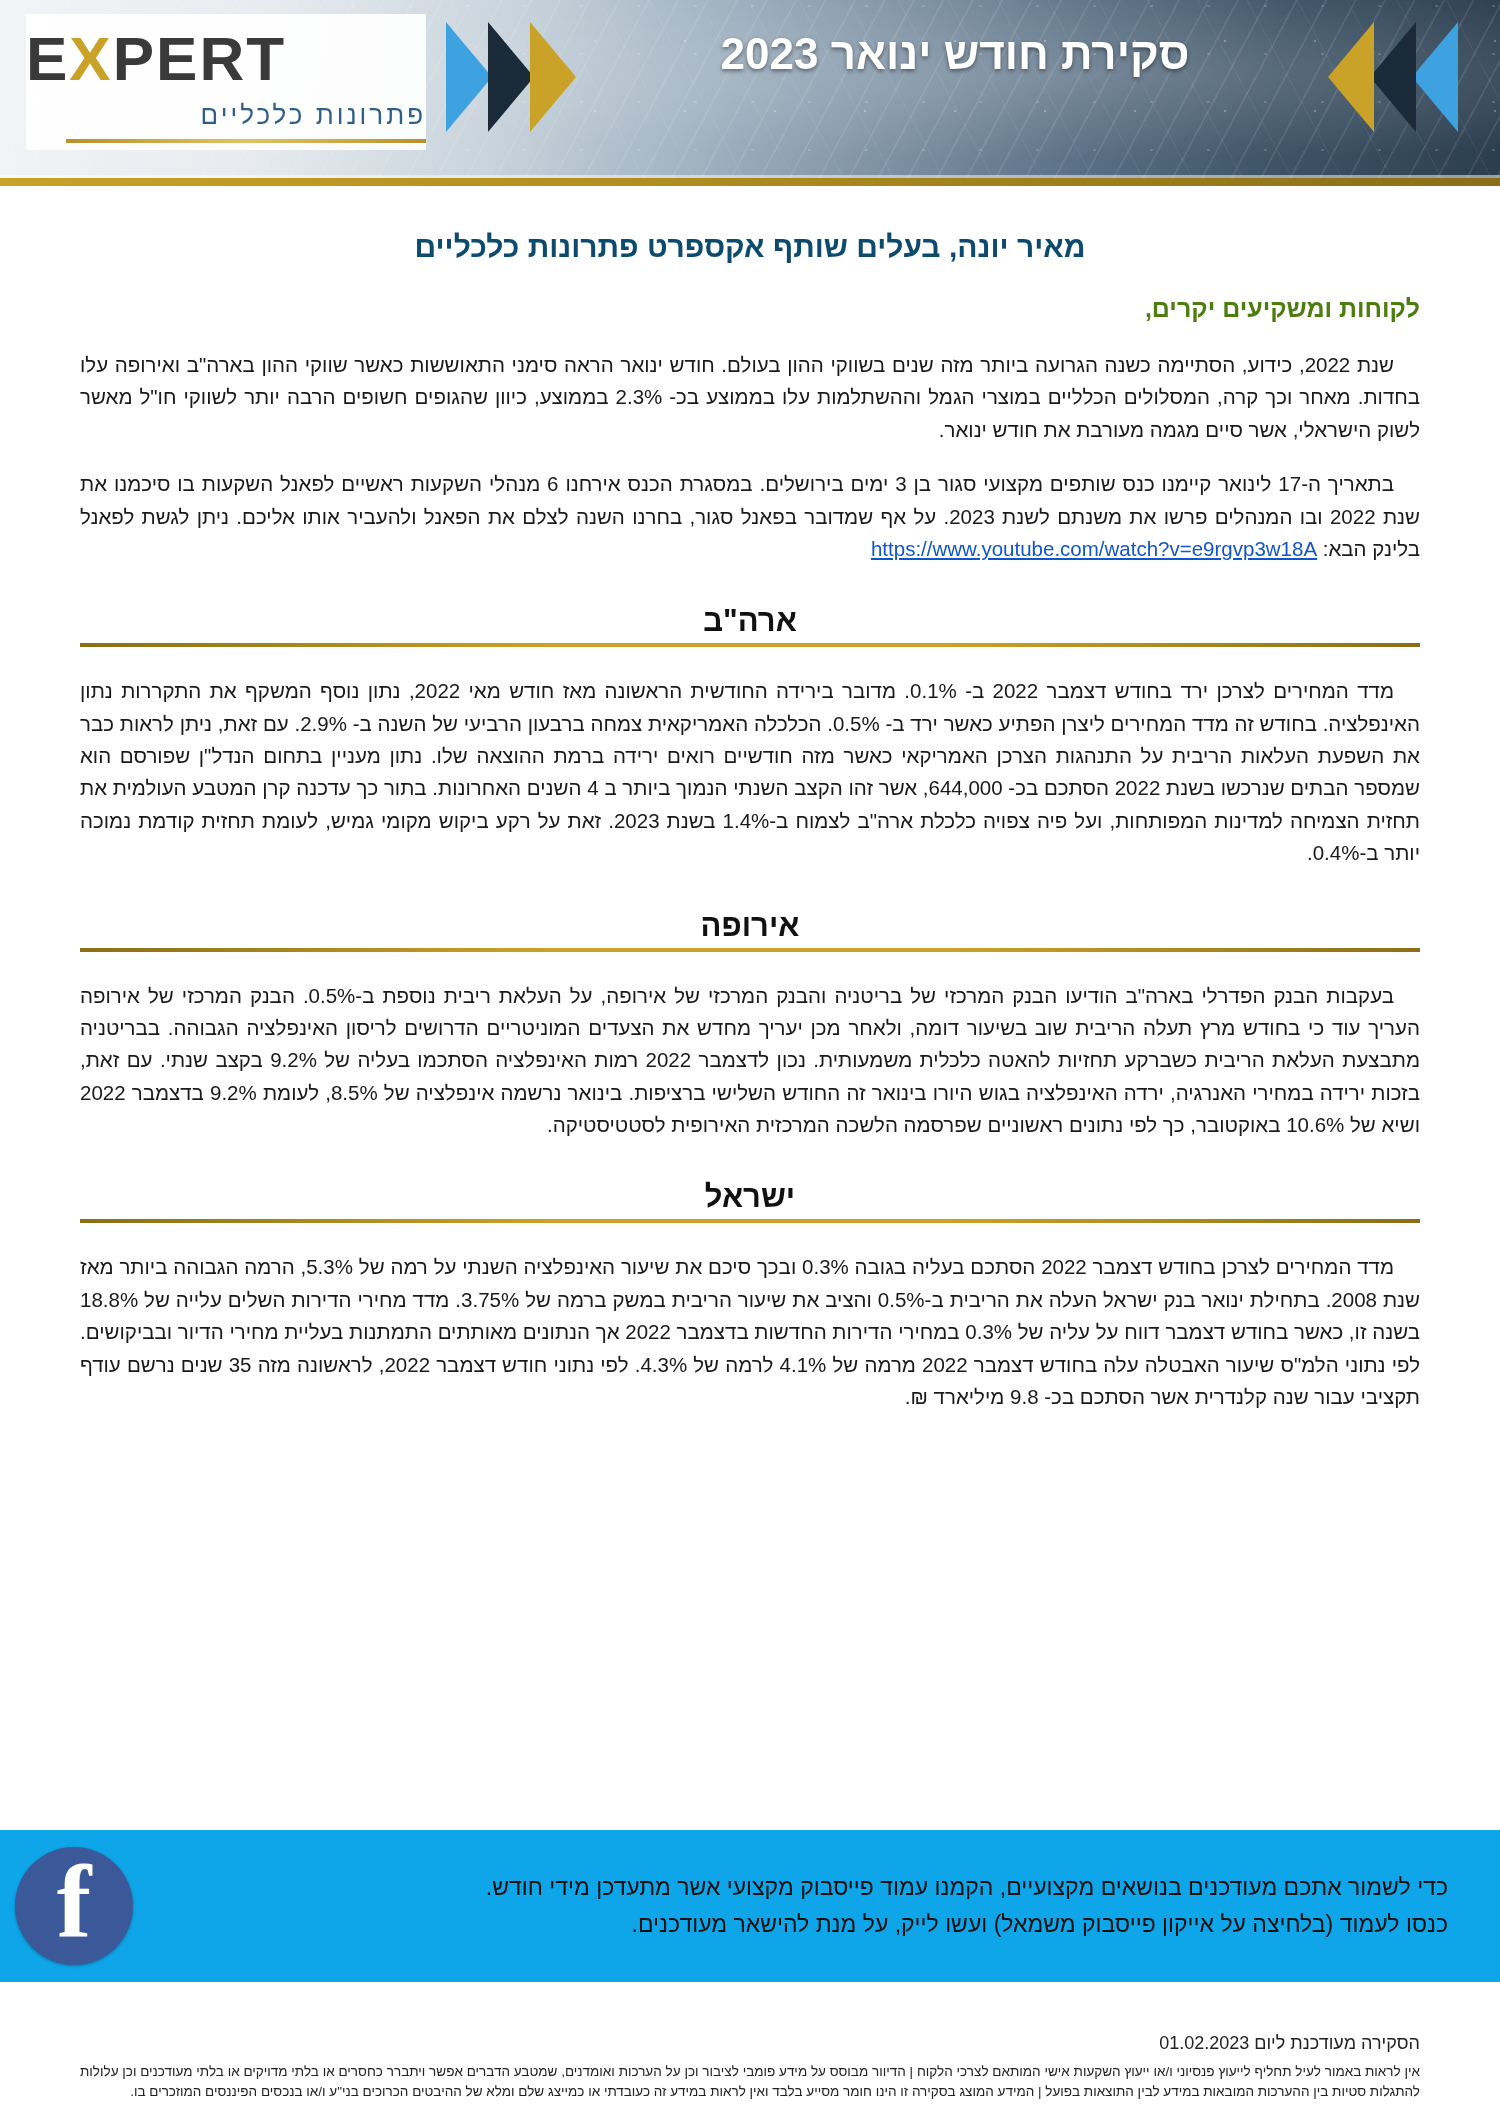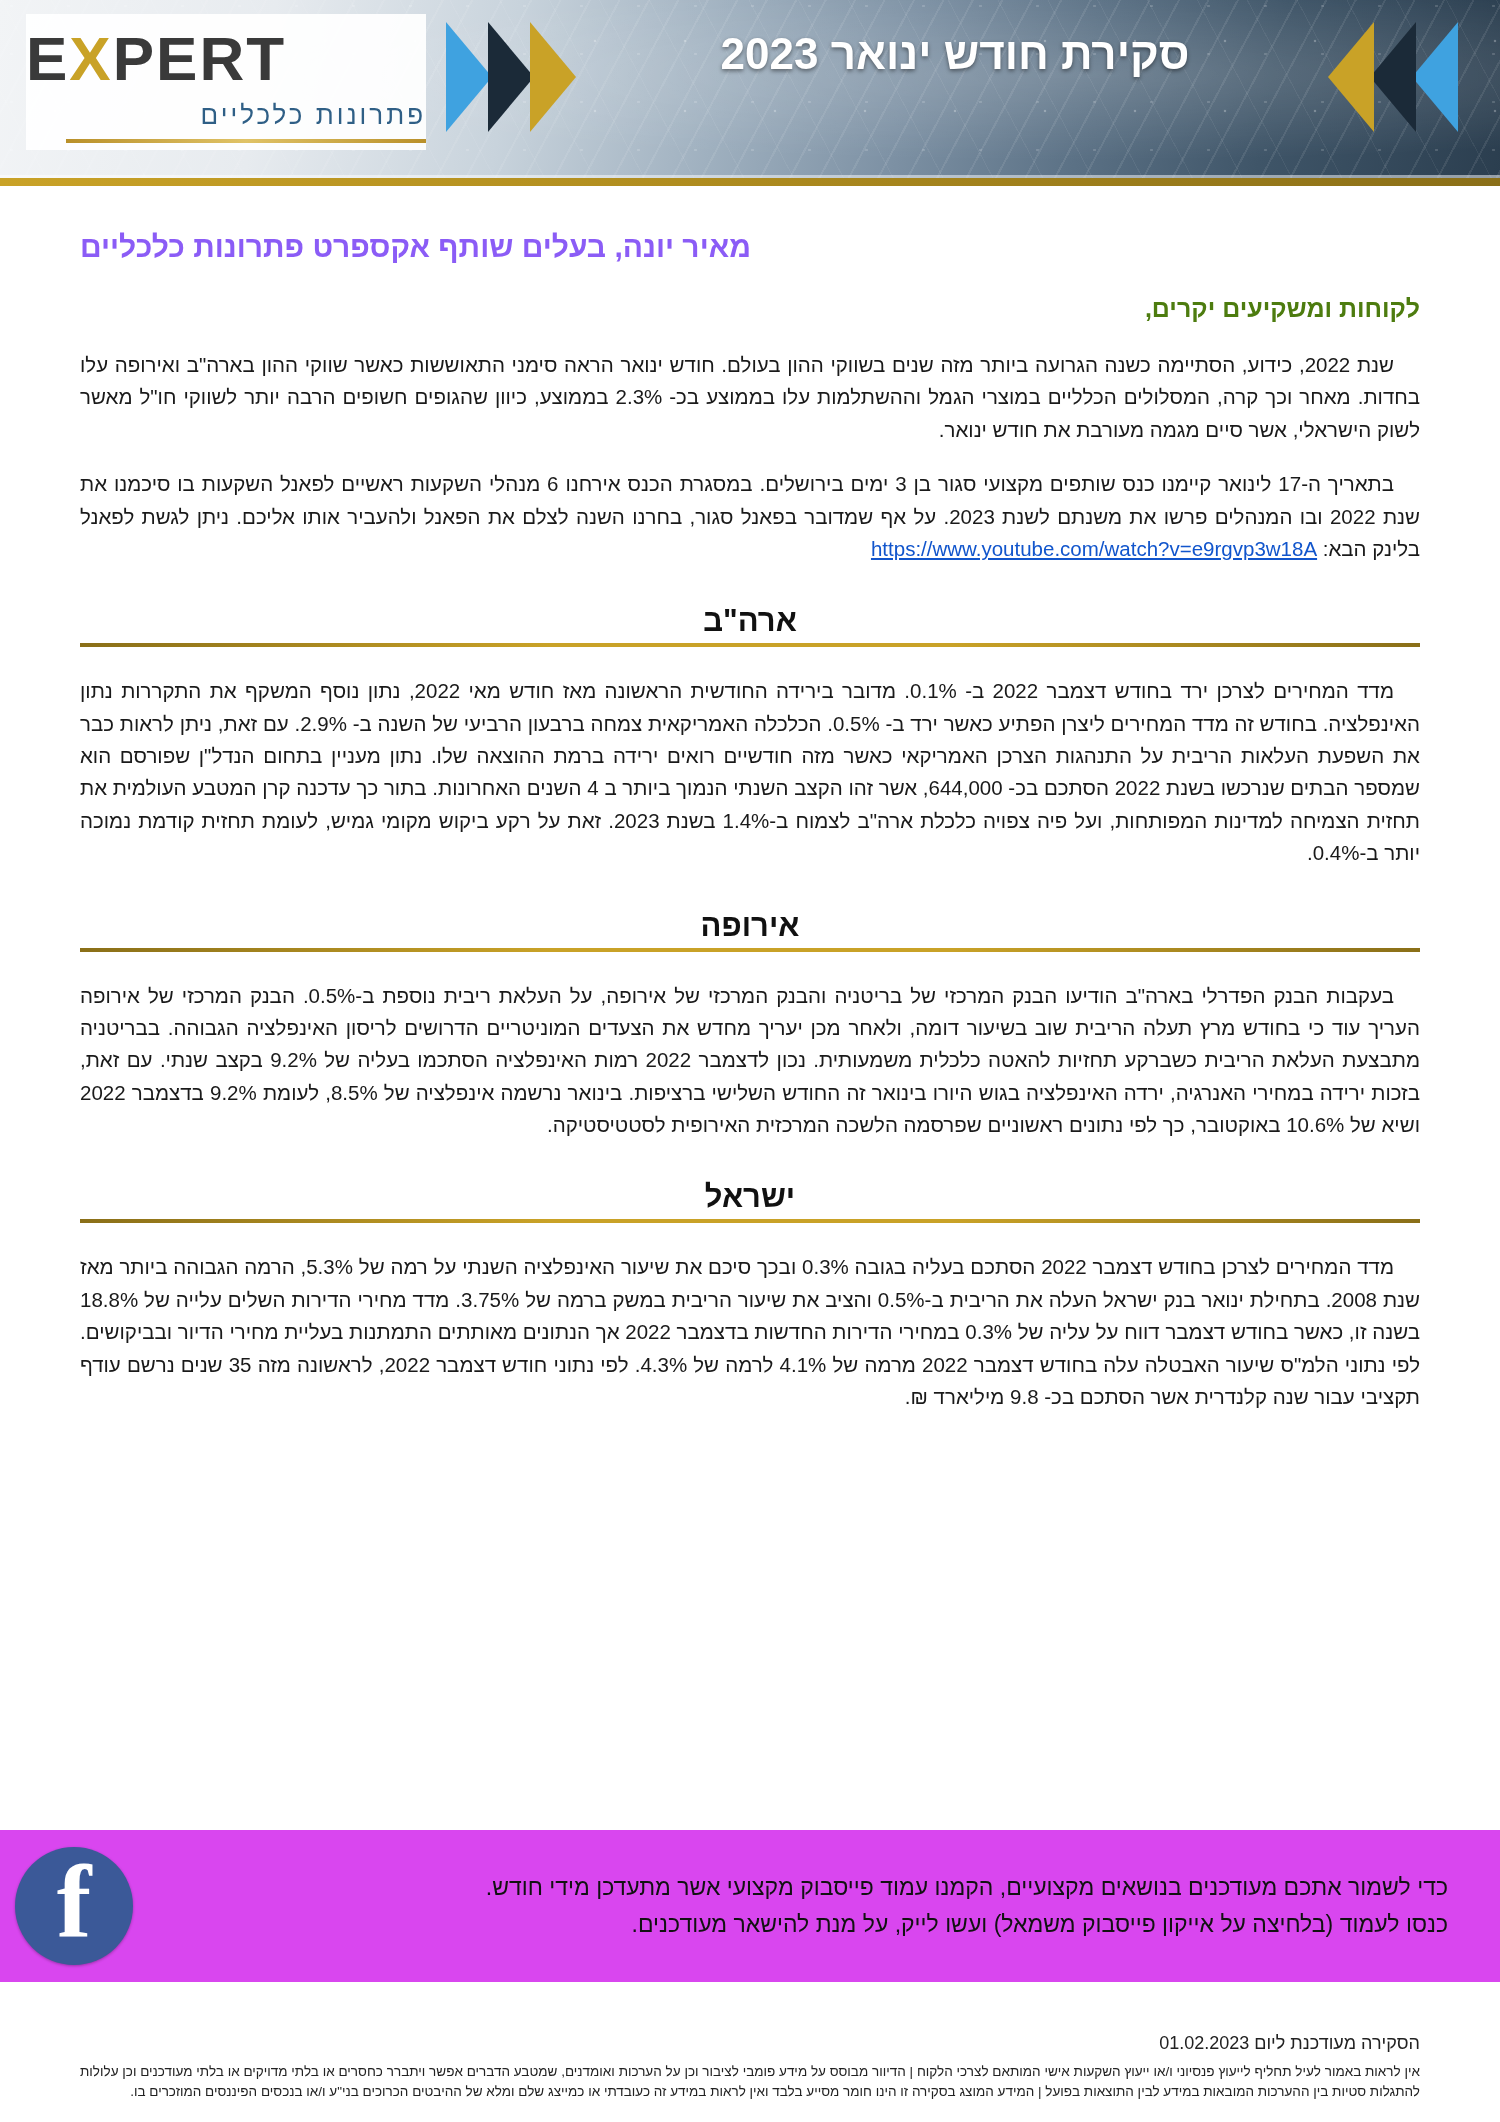--- a/index.html
+++ b/index.html
@@ -133,23 +133,23 @@
   }
 
   
   .content {
     padding: 34px 80px 0 80px;
     text-align: right;
   }
   .author {
     font-size: 30px;
     font-weight: bold;
-    text-align: left;
+    text-align: center;
     margin: 10px 0 30px 0;
-    color: #8b5cf6;
+    color: #0c4a6e;
   }
   .salutation {
     font-size: 25px;
     font-weight: bold;
     margin: 0 0 26px 0;
     color: #4d7c0f;
   }
   p.body {
     font-size: 20.5px;
     line-height: 1.58;
@@ -176,21 +176,21 @@
     background: linear-gradient(90deg,#8a6f18,#c9a227 35%,#c9a227 65%,#8a6f18);
     margin-bottom: 28px;
   }
 
   
   .footer-band {
     position: absolute;
     left: 0; right: 0;
     bottom: 140px;
     height: 152px;
-    background: #d946ef;
+    background: #0ea5e9;
     display: flex;
     align-items: center;
   }
   .fb-icon {
     width: 148px;
     min-width: 148px;
     display: flex;
     justify-content: center;
     align-items: center;
     margin-right: 10px;

